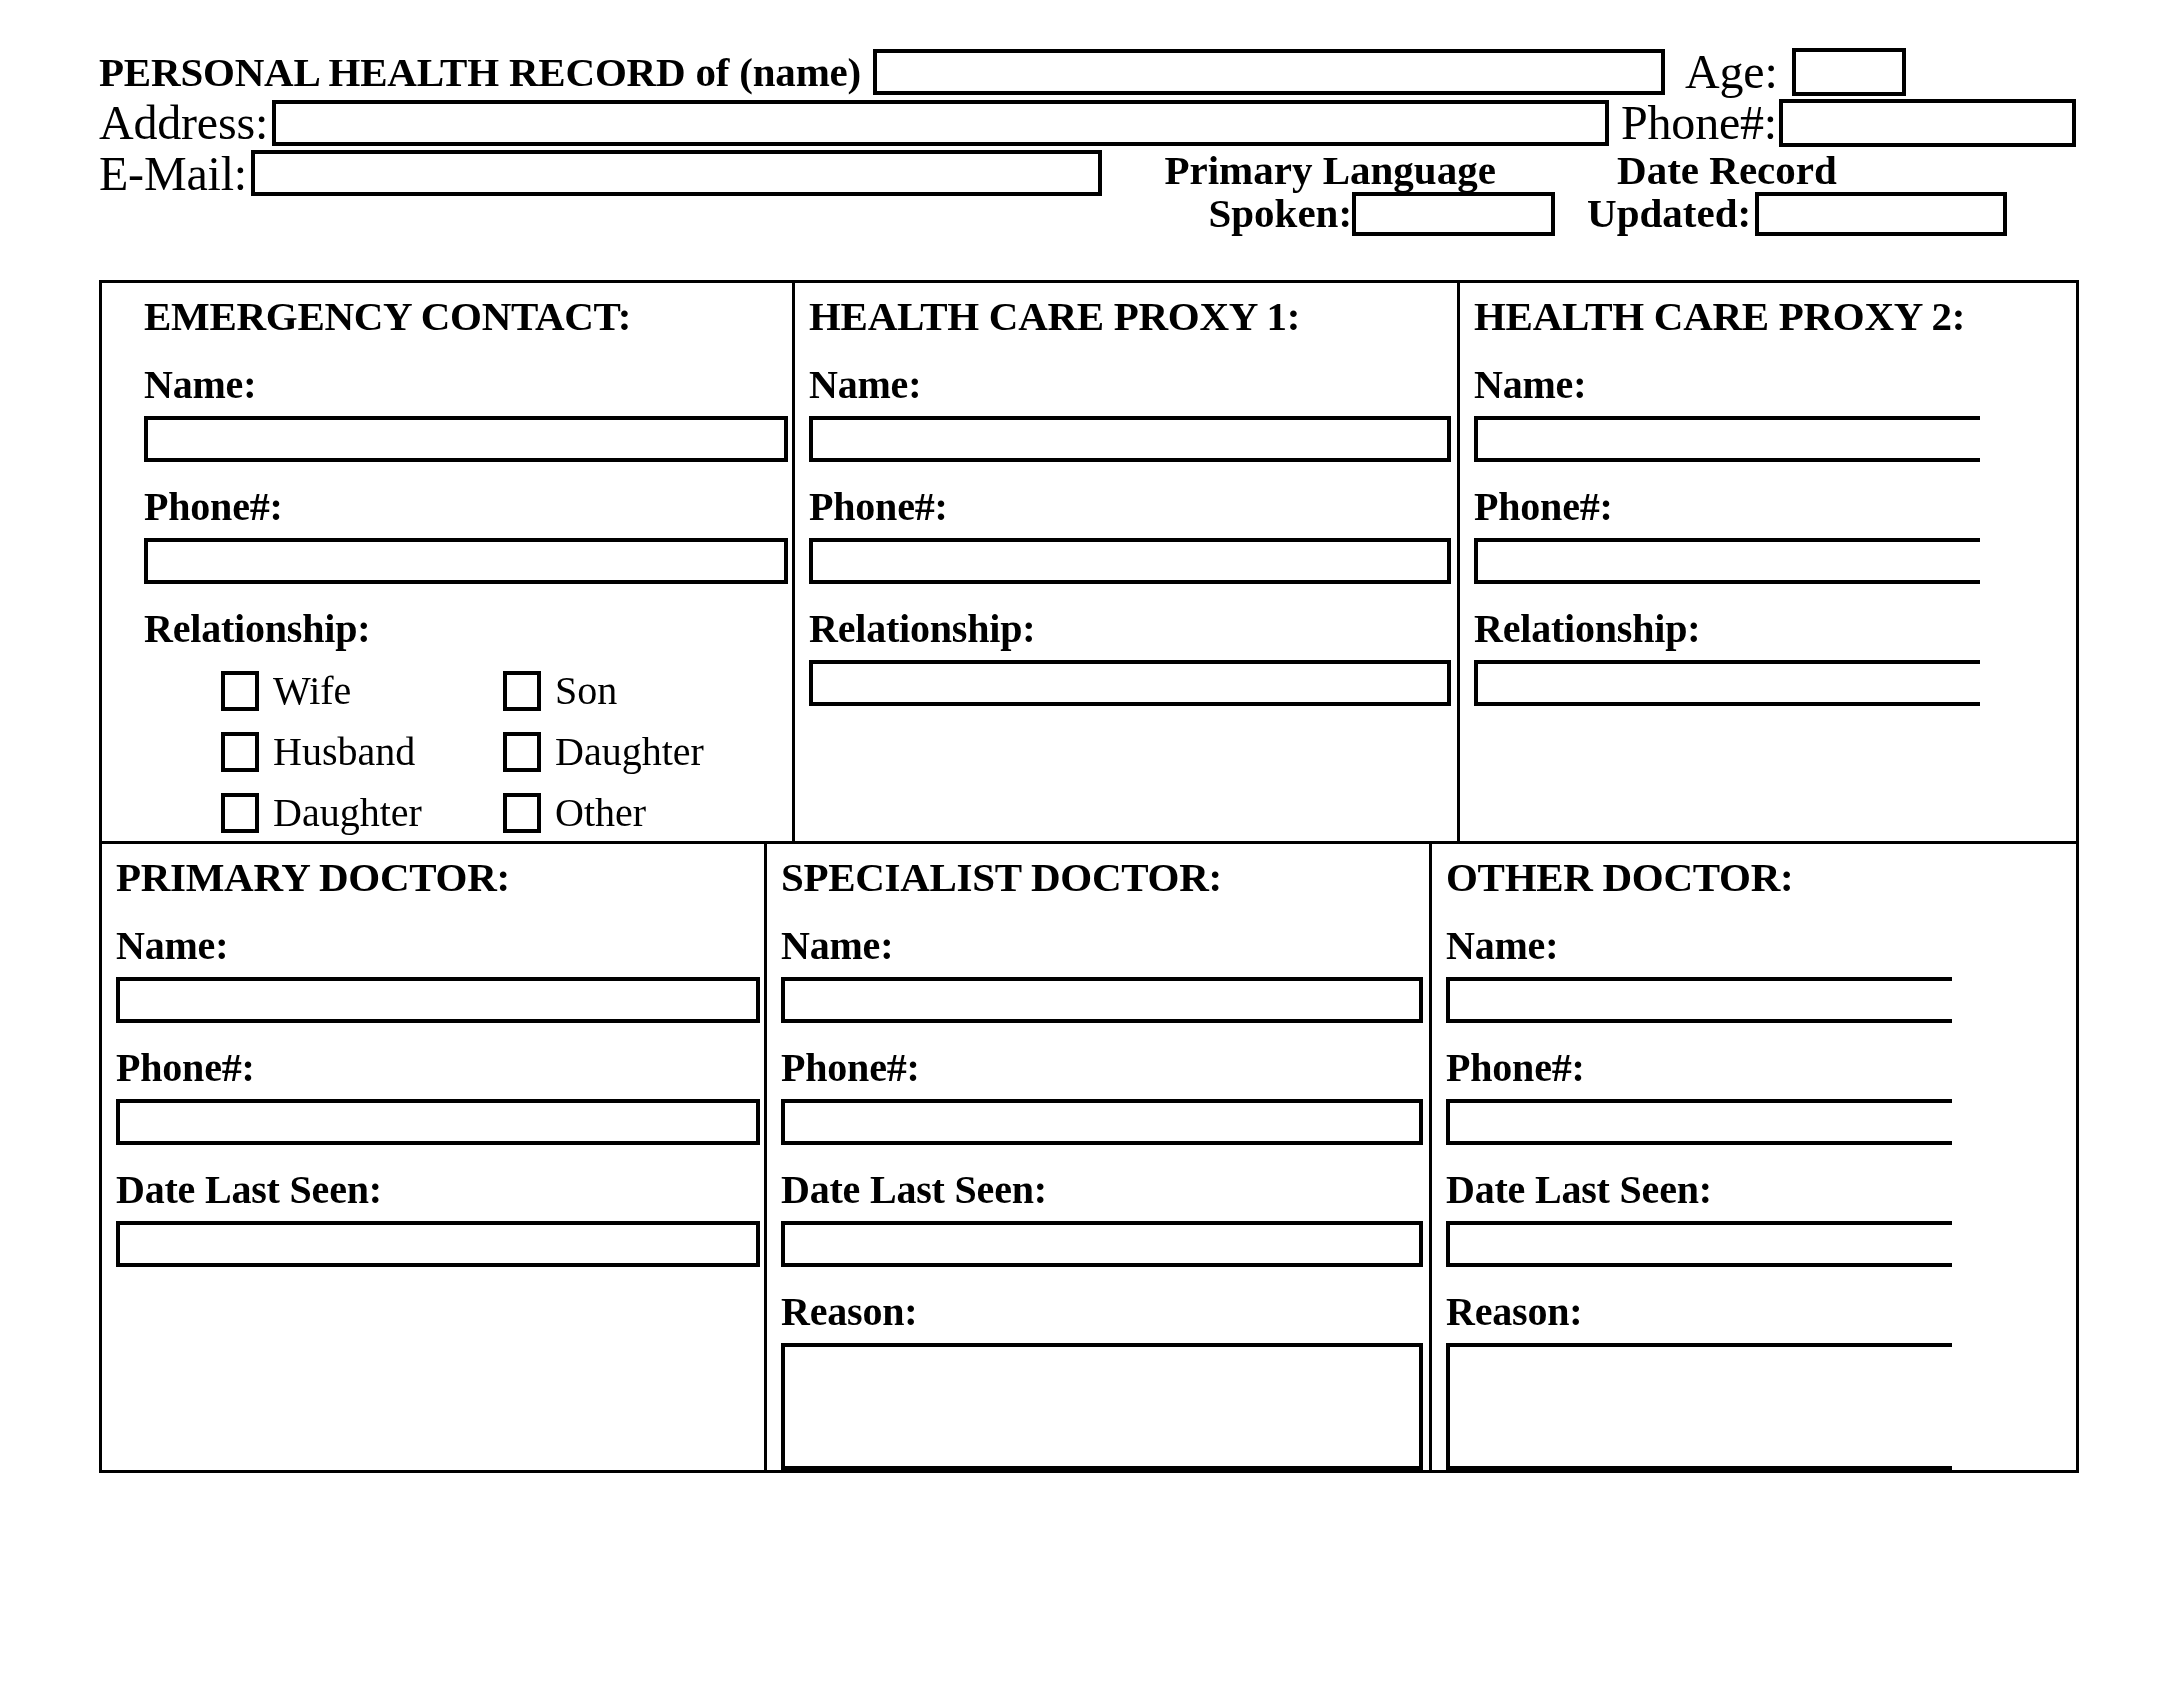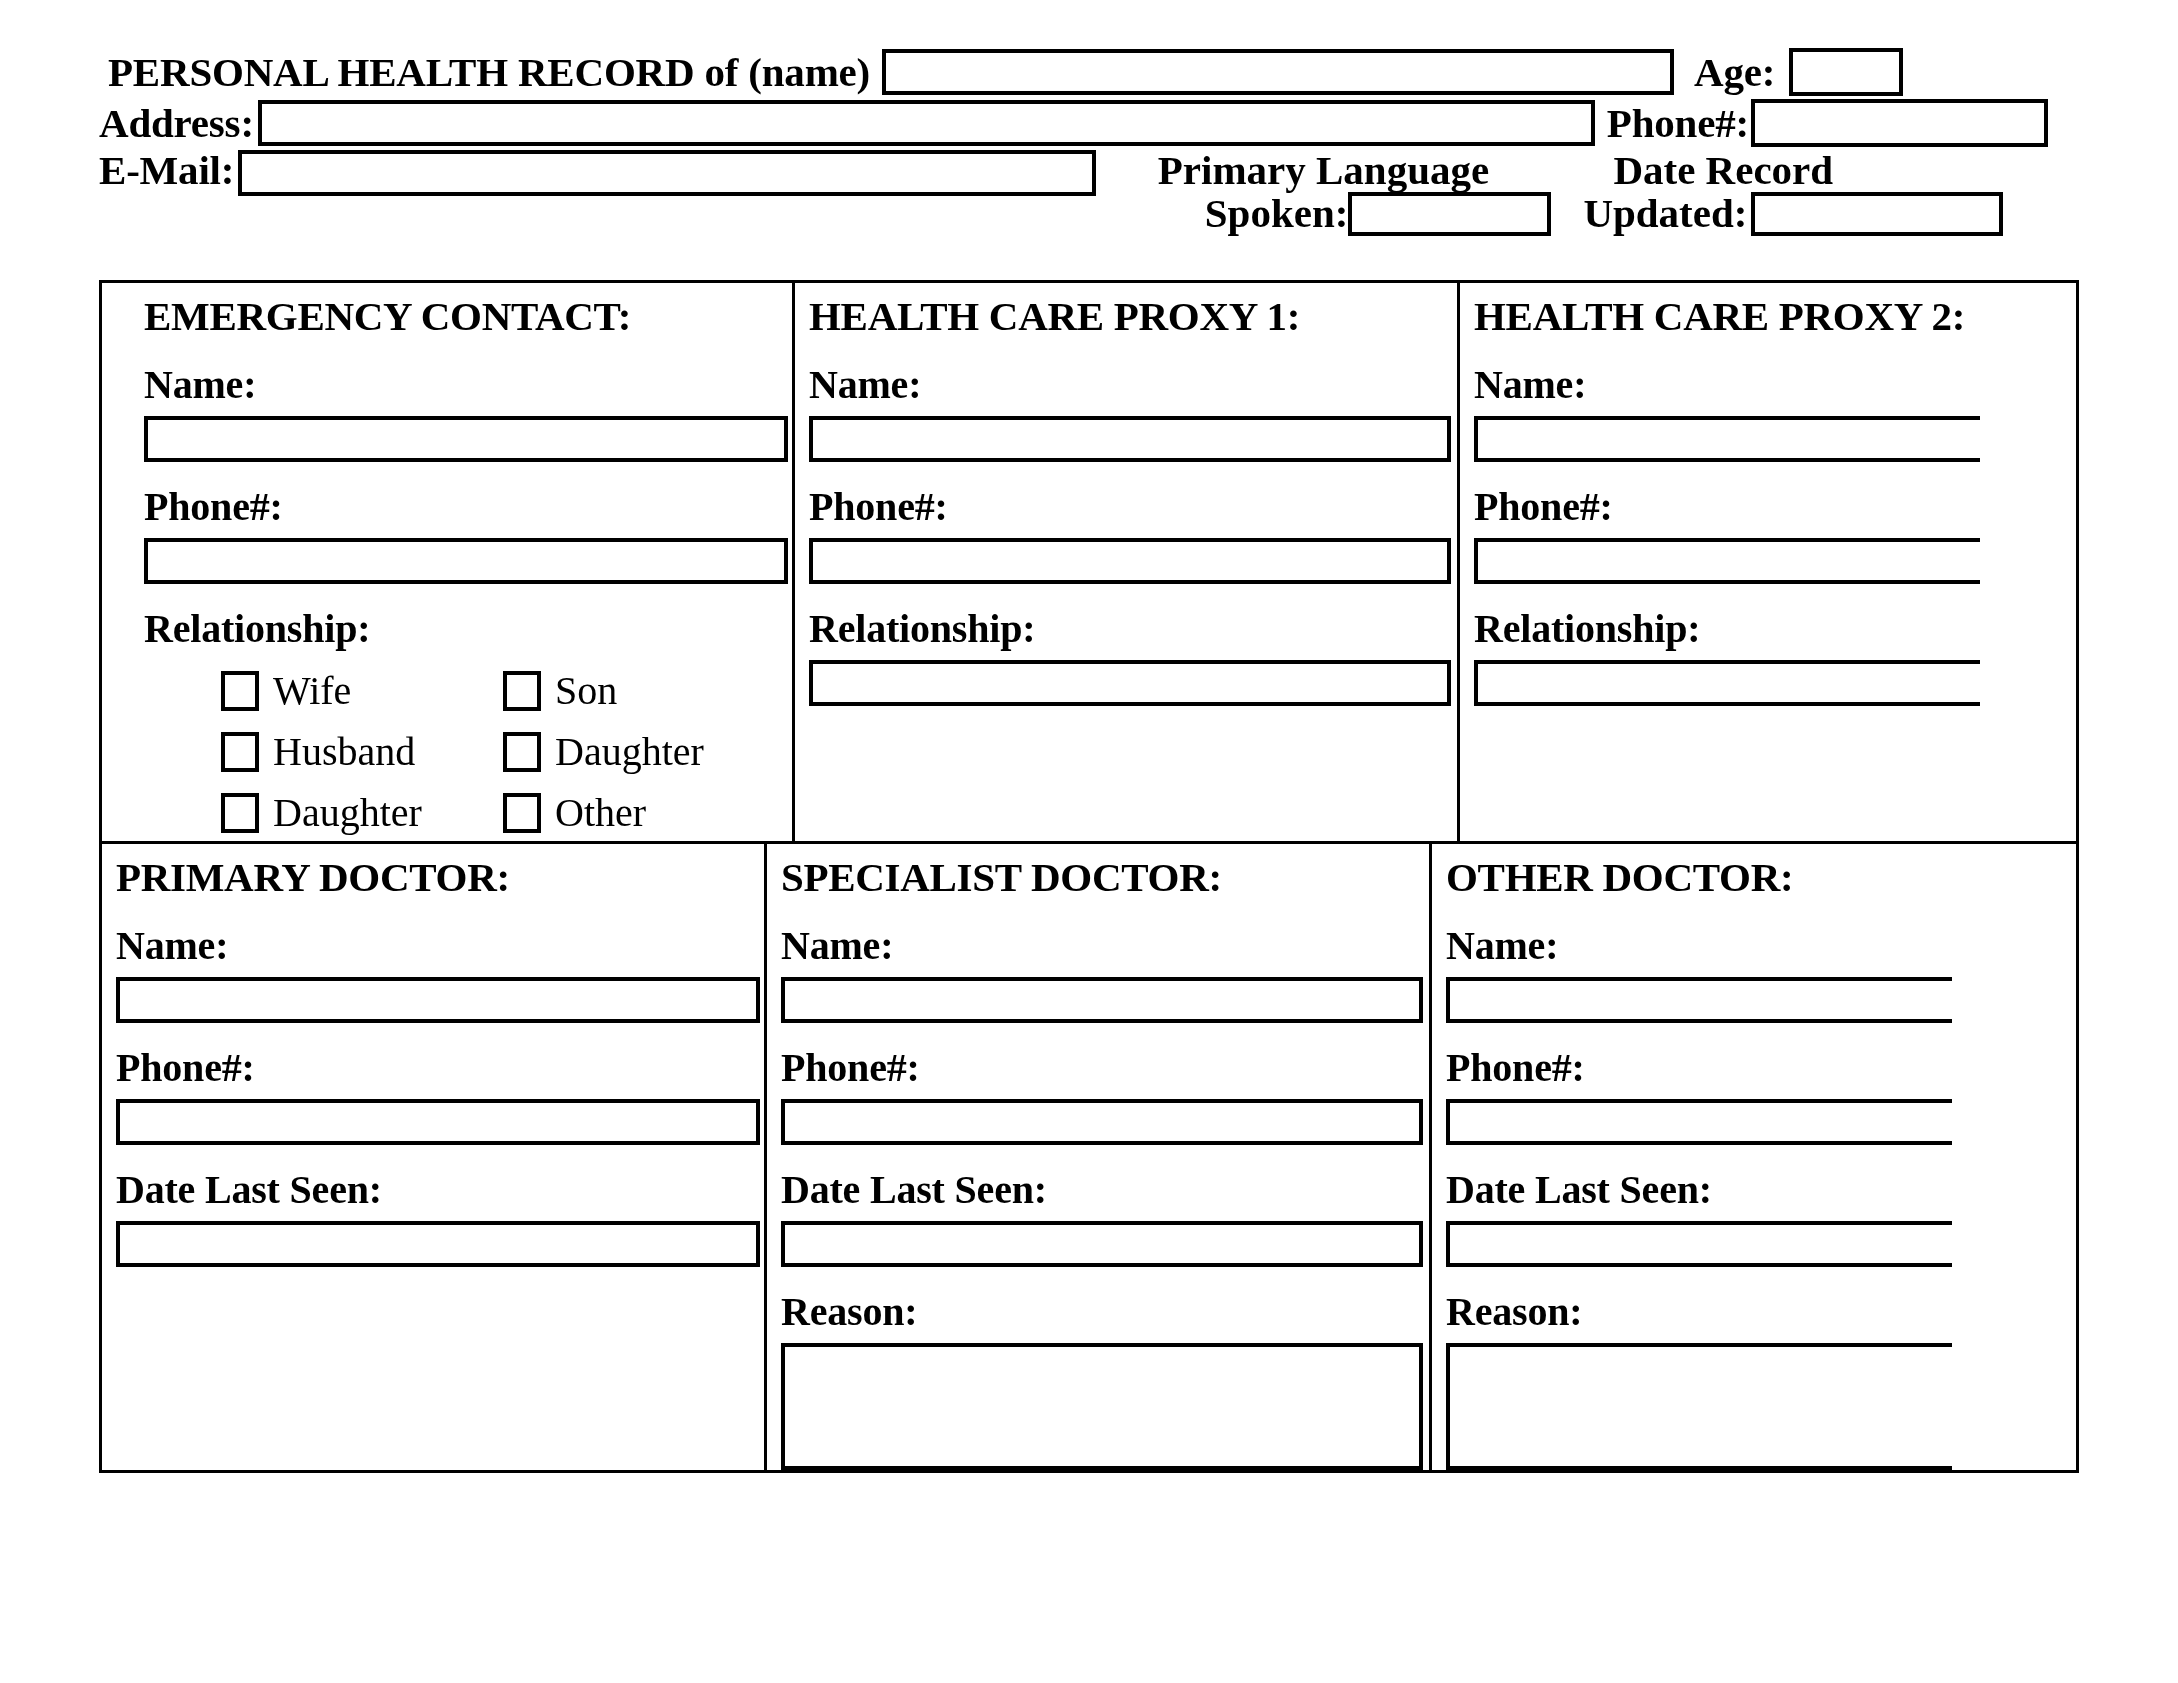--- a/index.html
+++ b/index.html
@@ -40,36 +40,36 @@
     width: 2000px;
   }
 
   .hrow {
     display: flex;
     align-items: center;
     width: 100%;
   }
 
   .hlabel {
-    font-weight: bold;
-    font-size: 41px;
+    font-weight: normal;
+    font-size: 48px;
     line-height: 1.0;
     white-space: nowrap;
     letter-spacing: -0.2px;
   }
 
   .title-label {
     font-weight: bold;
     font-size: 41px;
     white-space: nowrap;
     letter-spacing: -0.2px;
   }
 
   
-  .row1 { margin-bottom: 3px; margin-left: 9px; }
+  .row1 { margin-bottom: 3px; }
   .row1 .namebox { width: 792px; height: 46px; margin-left: 12px; }
   .row1 .agelabel { margin-left: 20px; }
   .row1 .agebox { width: 114px; height: 48px; margin-left: 14px; }
 
   
   .row2 { margin-bottom: 3px; }
   .row2 .addrbox { width: 1337px; height: 46px; margin-left: 4px; }
   .row2 .phlabel { margin-left: 12px; }
   .row2 .phbox { width: 297px; height: 48px; margin-left: 2px; }
 

